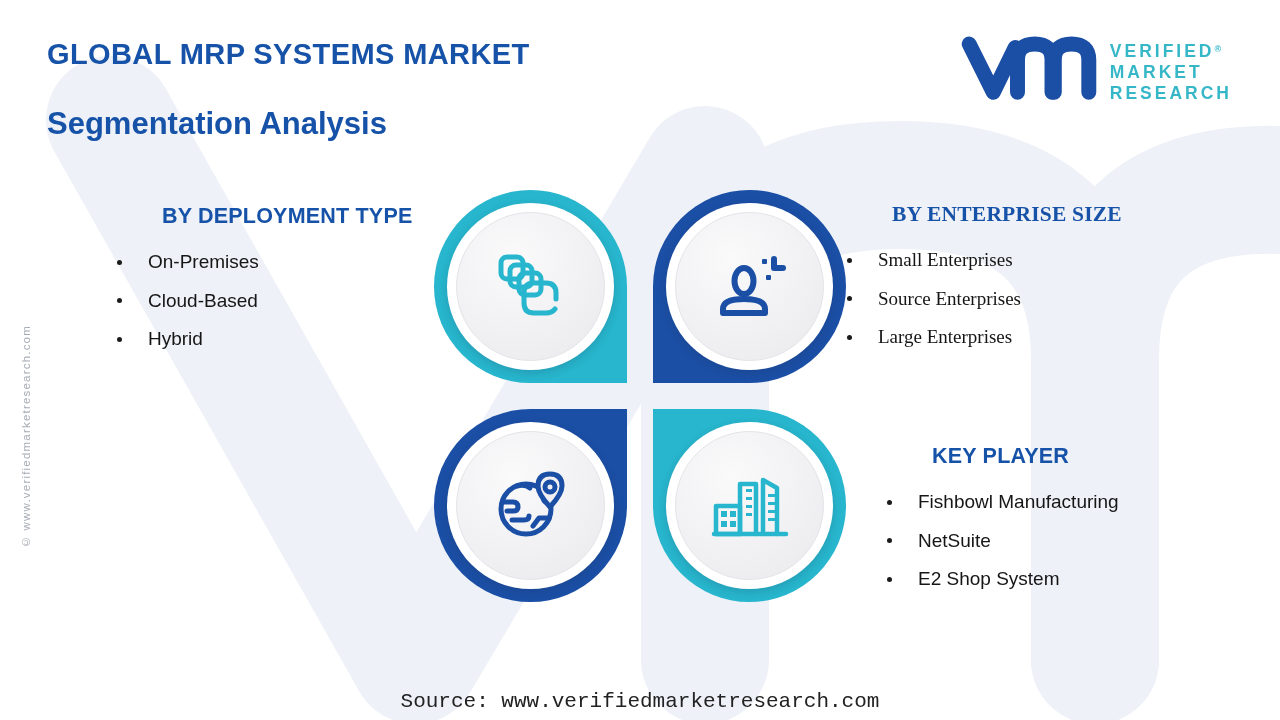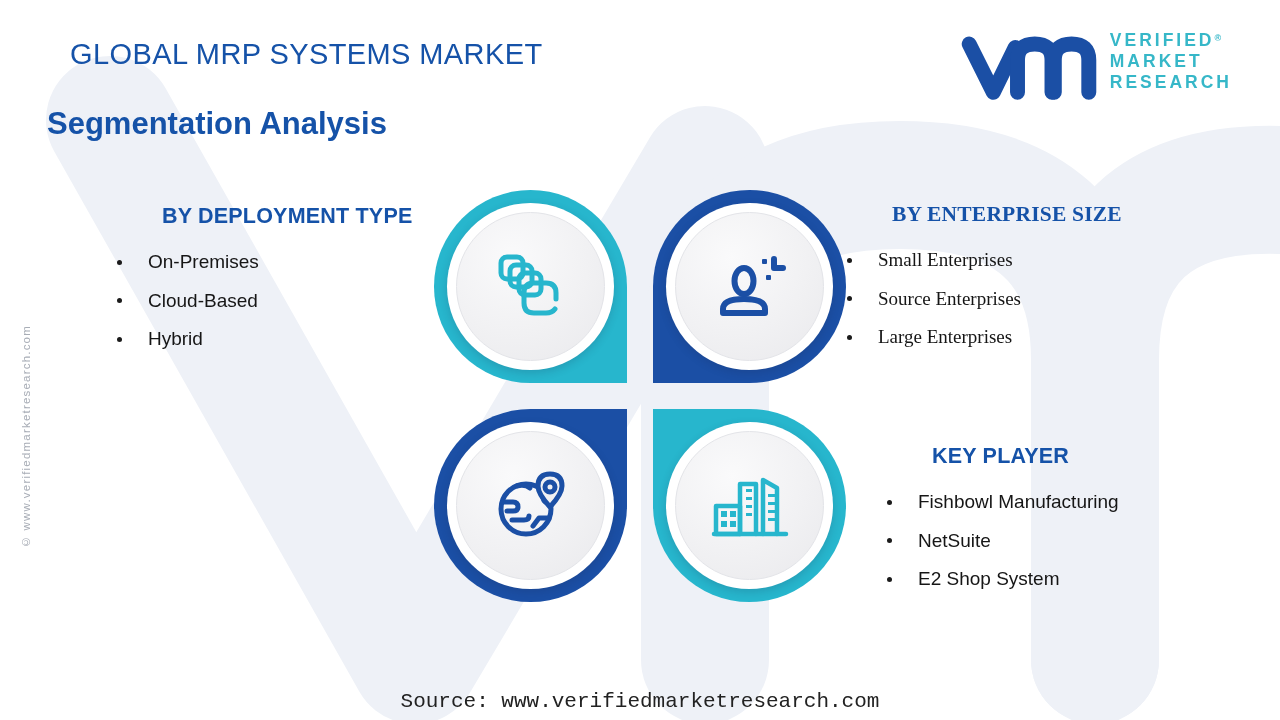--- a/index.html
+++ b/index.html
@@ -15,29 +15,29 @@
   .bg-watermark { position: absolute; inset: 0; z-index: 0; pointer-events: none; }
   .side-copyright {
     position: absolute; left: 20px; top: 268px; height: 280px; z-index: 1;
     writing-mode: vertical-rl; transform: rotate(180deg);
     font-size: 11.5px; letter-spacing: 1.2px; color: #a8adb6;
   }
 
   
   .title {
     position: absolute; left: 47px; top: 38px; z-index: 2;
-    font-size: 29px; font-weight: 400; color: #1552a8; letter-spacing: 0.4px; margin-left: 23px;
+    font-size: 29px; font-weight: 700; color: #1552a8; letter-spacing: 0.4px;
   }
   .subtitle {
     position: absolute; left: 47px; top: 106px; z-index: 2;
     font-size: 31px; font-weight: 700; color: #1552a8;
   }
 
   
-  .logo { position: absolute; right: 48px; top: 30px; z-index: 2; display: flex; align-items: flex-start; gap: 12px; }
+  .logo { position: absolute; right: 48px; top: 30px; z-index: 2; display: flex; align-items: flex-end; gap: 12px; }
   .logo-glyph { width: 138px; height: 74px; }
   .logo-text { color: #36b7c8; font-weight: 700; font-size: 17.5px; letter-spacing: 3px; line-height: 21px; }
   .logo-text .reg { font-size: 9px; vertical-align: top; letter-spacing: 0; position: relative; top: -2px; }
 
   
   .quads { position: absolute; left: 434px; top: 190px; width: 412px; height: 412px; z-index: 1; }
   .teardrop { position: absolute; width: 193px; height: 193px; }
   .teardrop.tl { left: 0; top: 0; background: #27b6cd; border-radius: 50% 50% 0 50%; }
   .teardrop.tr { right: 0; top: 0; background: #1b4fa5; border-radius: 50% 50% 50% 0; }
   .teardrop.bl { left: 0; bottom: 0; background: #1b4fa5; border-radius: 50% 0 50% 50%; }

